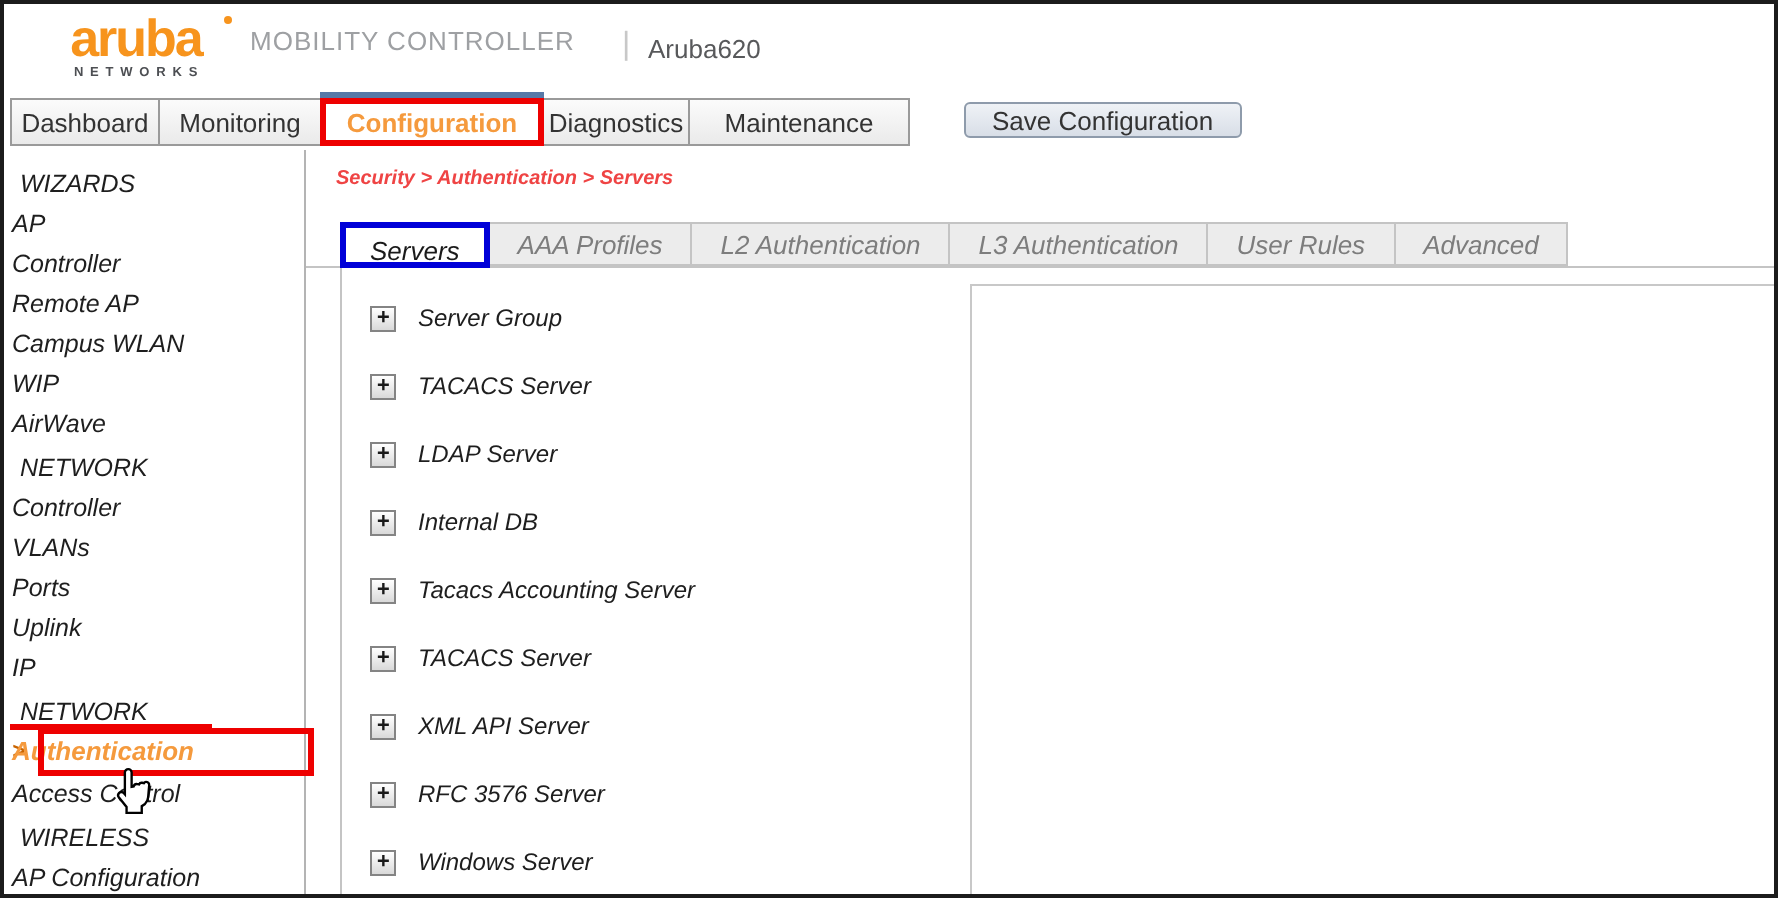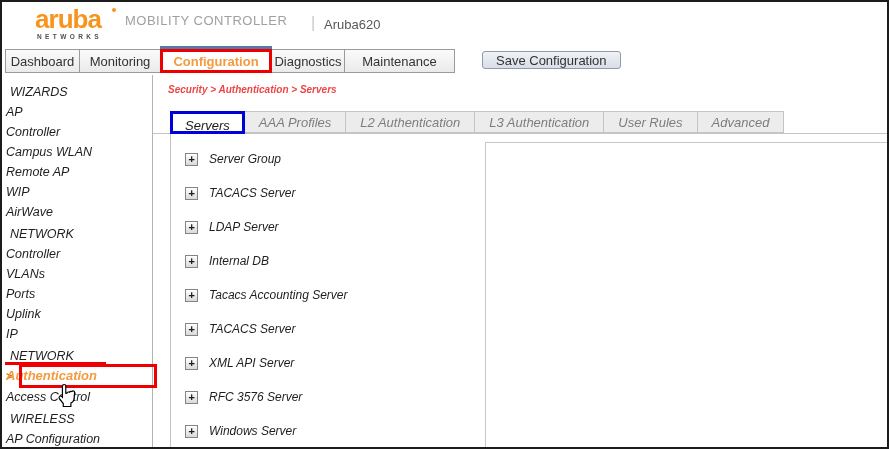--- a/index.html
+++ b/index.html
@@ -110,22 +110,22 @@
     </div>
     <div class="save-btn">Save Configuration</div>
   </div>
 
   <div class="body-row">
 
     <div class="sidebar">
       <div class="side-section">WIZARDS</div>
       <div class="side-item">AP</div>
       <div class="side-item">Controller</div>
+      <div class="side-item">Remote AP</div>
       <div class="side-item">Campus WLAN</div>
-      <div class="side-item">Remote AP</div>
       <div class="side-item">WIP</div>
       <div class="side-item">AirWave</div>
 
       <div class="side-section spaced">NETWORK</div>
       <div class="side-item">Controller</div>
       <div class="side-item">VLANs</div>
       <div class="side-item">Ports</div>
       <div class="side-item">Uplink</div>
       <div class="side-item">IP</div>
 

